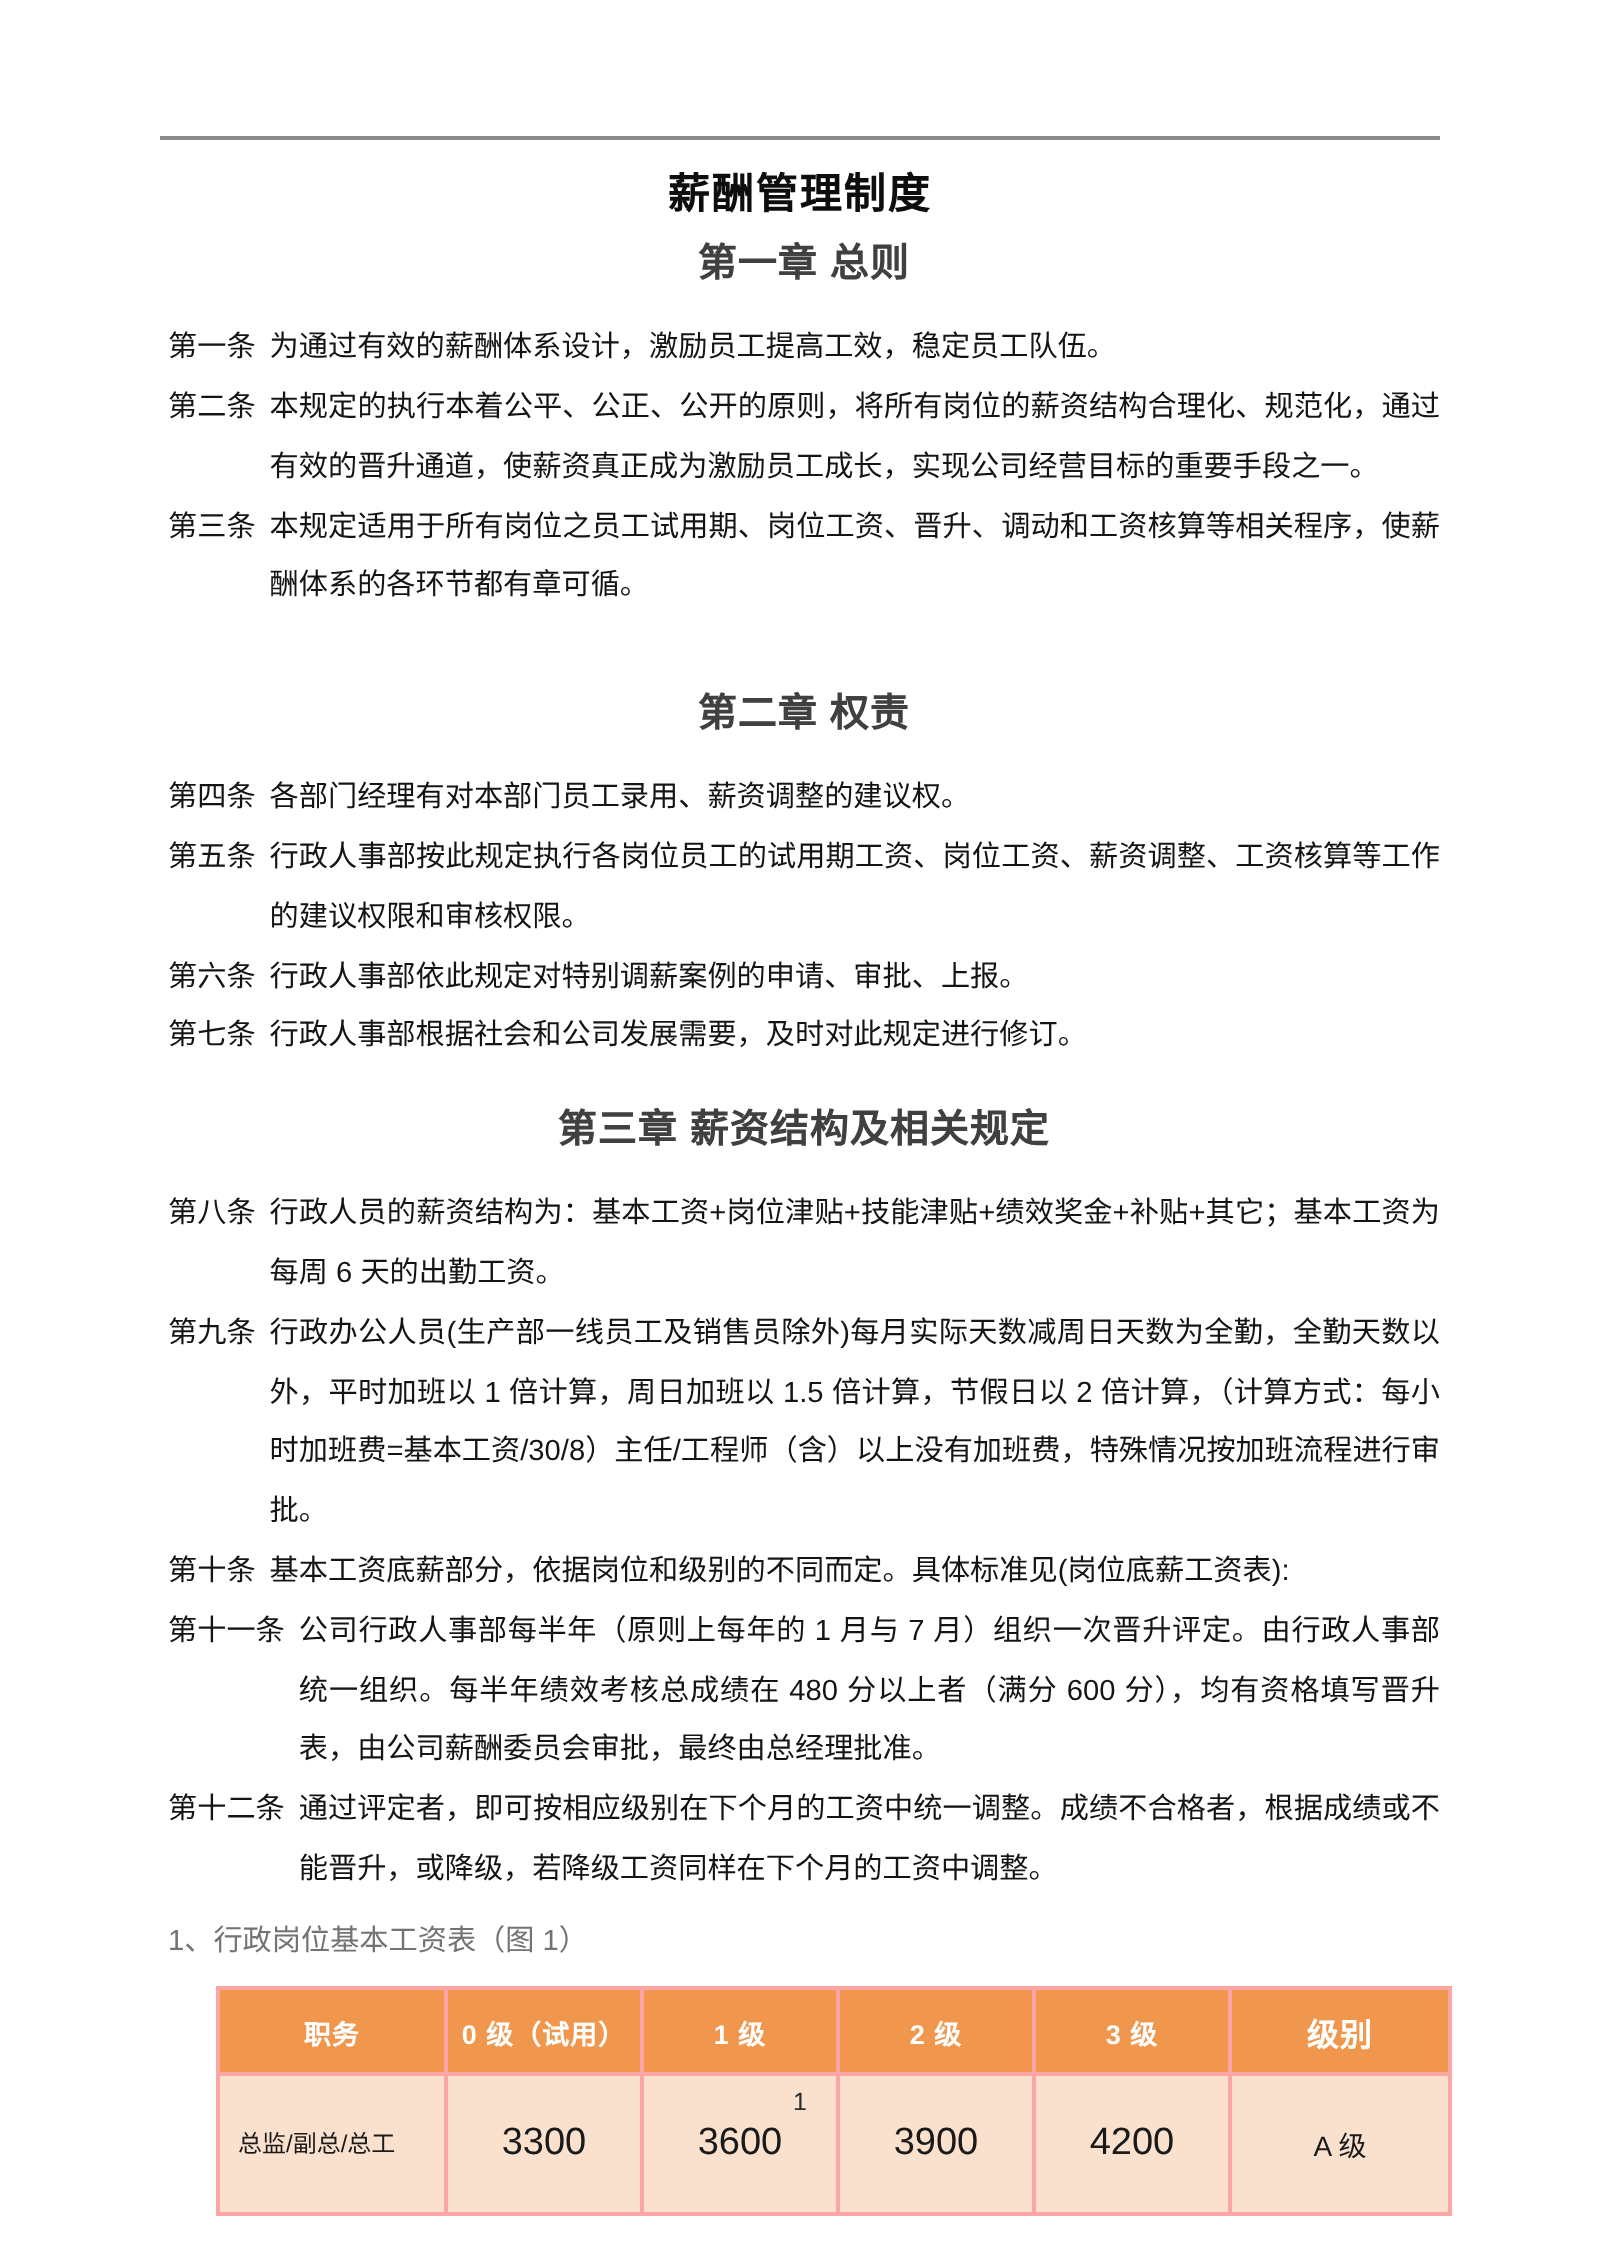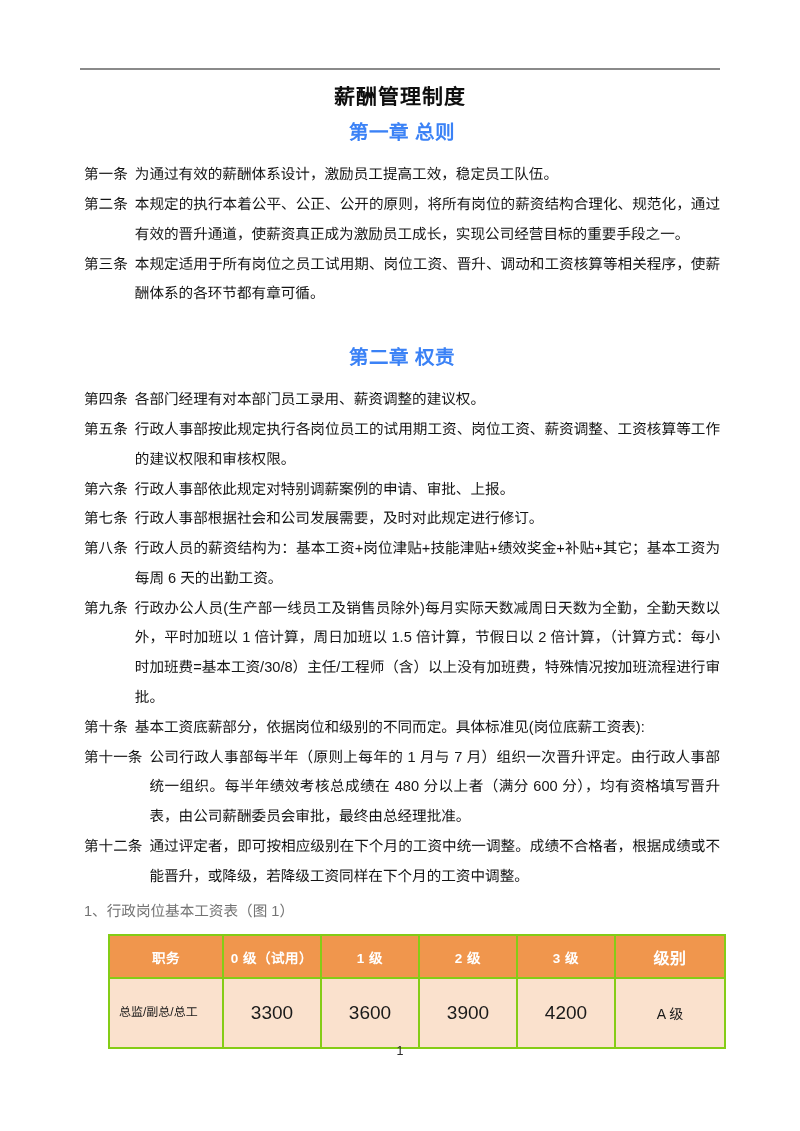--- a/index.html
+++ b/index.html
@@ -57,21 +57,21 @@
     left: 84px;
     right: 80px;
     top: 104px;
   }
 
   .chapter {
     text-align: center;
     font-size: 19.5px;
     font-weight: bold;
     letter-spacing: 0.5px;
-    color: #3b82f6;
+    color: #404040;
     margin: 14px 0 13px 0;
     line-height: 1.5;
   }
   .chapter.c1 { margin-top: 14px; }
   .chapter.c2 { margin-top: 34px; }
   .chapter.c3 { margin-top: 17px; }
 
   .article {
     display: flex;
     align-items: flex-start;
@@ -101,21 +101,21 @@
   
   .table-wrap {
     margin-top: 7px;
     padding-left: 24px;
   }
   table.salary {
     border-collapse: separate;
     border-spacing: 2px;
     width: 584px;
     table-layout: fixed;
-    background: #84cc16;
+    background: #fca5a5;
   }
   table.salary th {
     background: #f0964d;
     color: #ffffff;
     font-weight: bold;
     font-size: 13.5px;
     text-align: center;
     padding: 9px 2px 8px 2px;
     border: 0;
     letter-spacing: 0.5px;
@@ -199,20 +199,21 @@
     </div>
     <div class="article">
       <span class="label">第六条</span>
       <span class="body">行政人事部依此规定对特别调薪案例的申请、审批、上报。</span>
     </div>
     <div class="article">
       <span class="label">第七条</span>
       <span class="body">行政人事部根据社会和公司发展需要，及时对此规定进行修订。</span>
     </div>
 
+    <div class="chapter c3">第三章  薪资结构及相关规定</div>
 
     <div class="article">
       <span class="label">第八条</span>
       <span class="body">行政人员的薪资结构为：基本工资+岗位津贴+技能津贴+绩效奖金+补贴+其它；基本工资为每周 6 天的出勤工资。</span>
     </div>
     <div class="article">
       <span class="label">第九条</span>
       <span class="body">行政办公人员(生产部一线员工及销售员除外)每月实际天数减周日天数为全勤，全勤天数以外，平时加班以 1 倍计算，周日加班以 1.5 倍计算，节假日以 2 倍计算，（计算方式：每小时加班费=基本工资/30/8）主任/工程师（含）以上没有加班费，特殊情况按加班流程进行审批。</span>
     </div>
     <div class="article">

